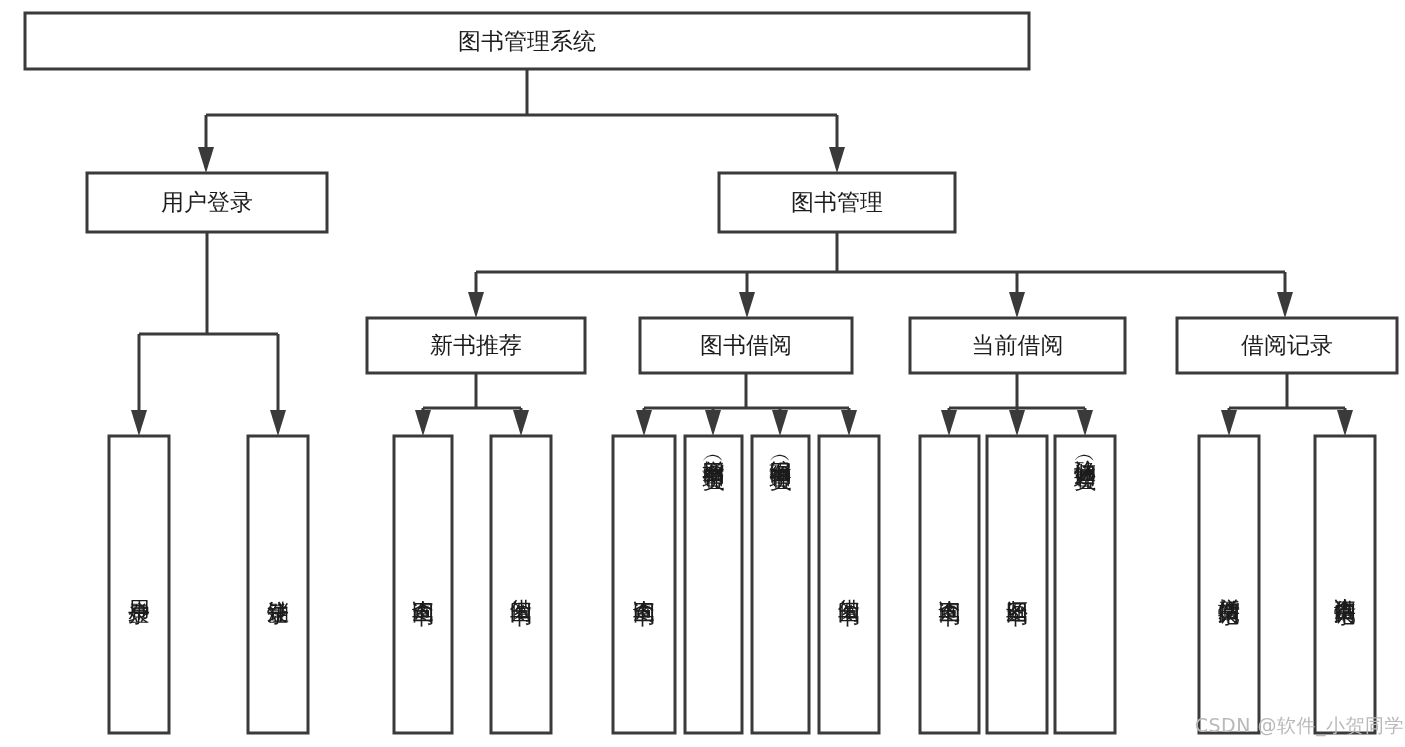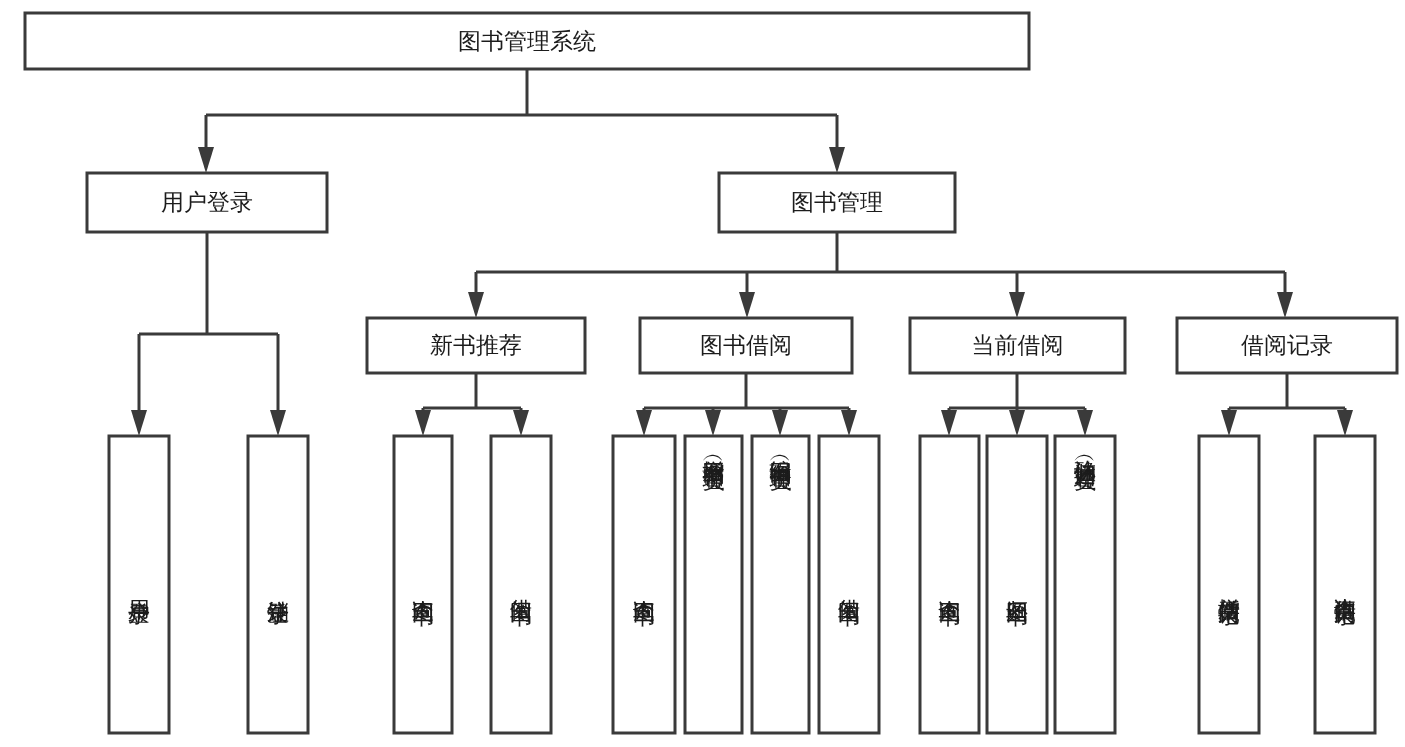--- a/index.html
+++ b/index.html
@@ -203,13 +203,14 @@
       <div class="vlabel-wrap" style="left: 1048px; top: 436px; width: 60px; height: 297px;">
         <div class="vlabel top" style="margin-top: 6px;">确认归还（管理员）</div>
       </div>
       <div class="vlabel-wrap" style="left: 1192px; top: 436px; width: 60px; height: 297px;">
         <div class="vlabel">新增借阅记录</div>
       </div>
       <div class="vlabel-wrap" style="left: 1308px; top: 436px; width: 60px; height: 297px;">
         <div class="vlabel">查询借阅记录</div>
       </div>
     </div>
+  <div class="watermark">CSDN @软件_小贺同学</div>
 </div>
 
 </body></html>

